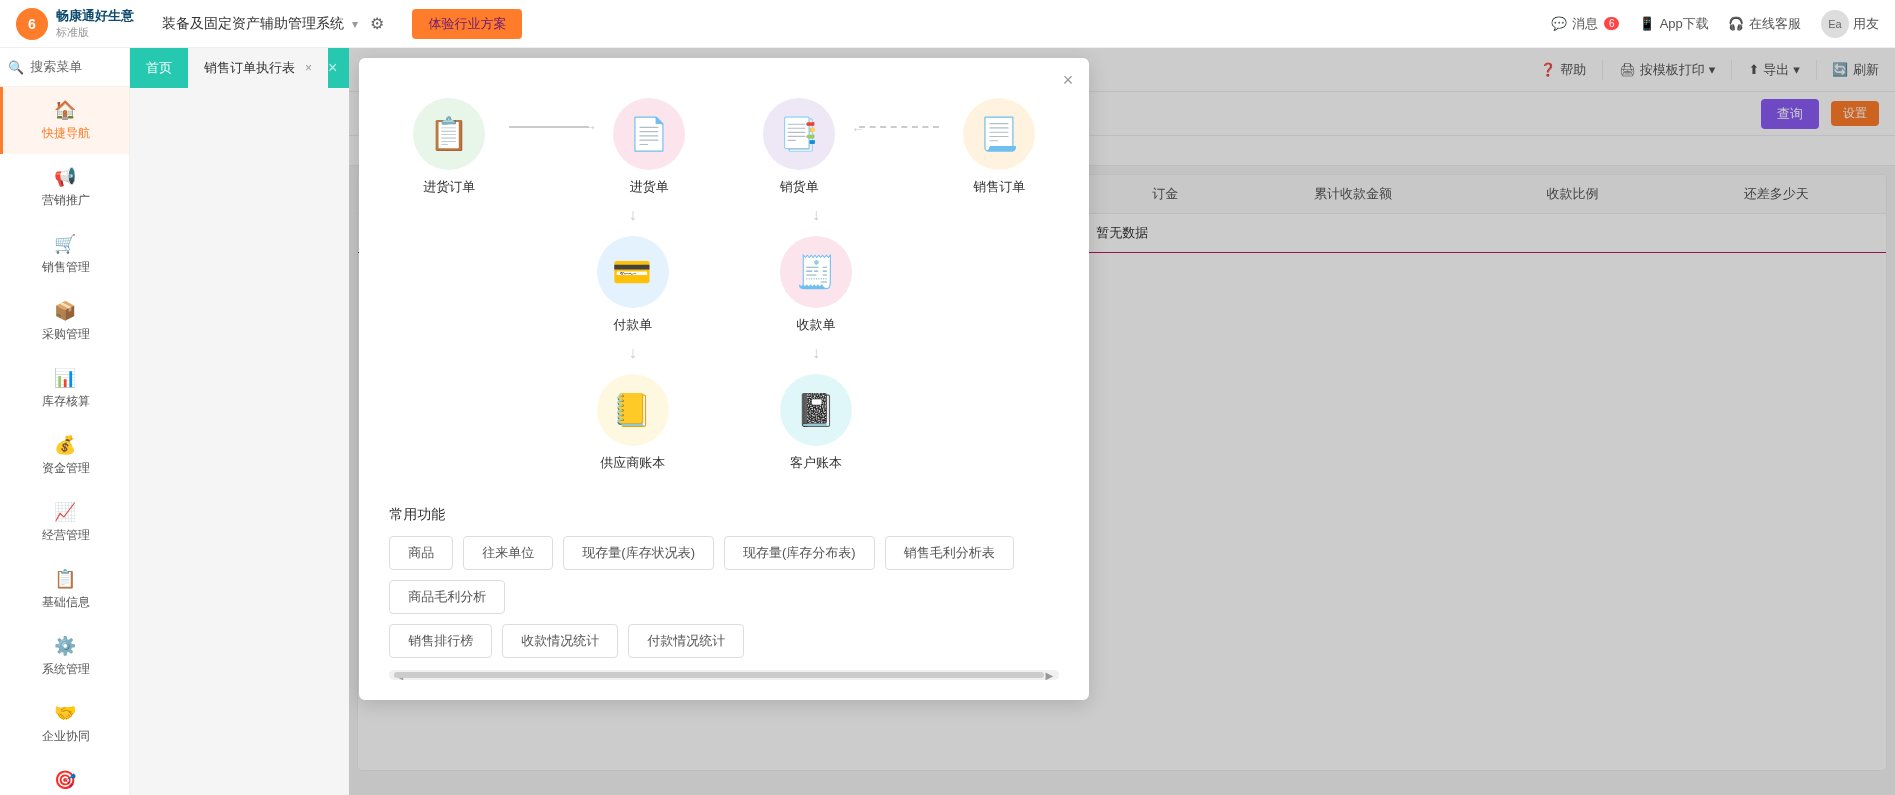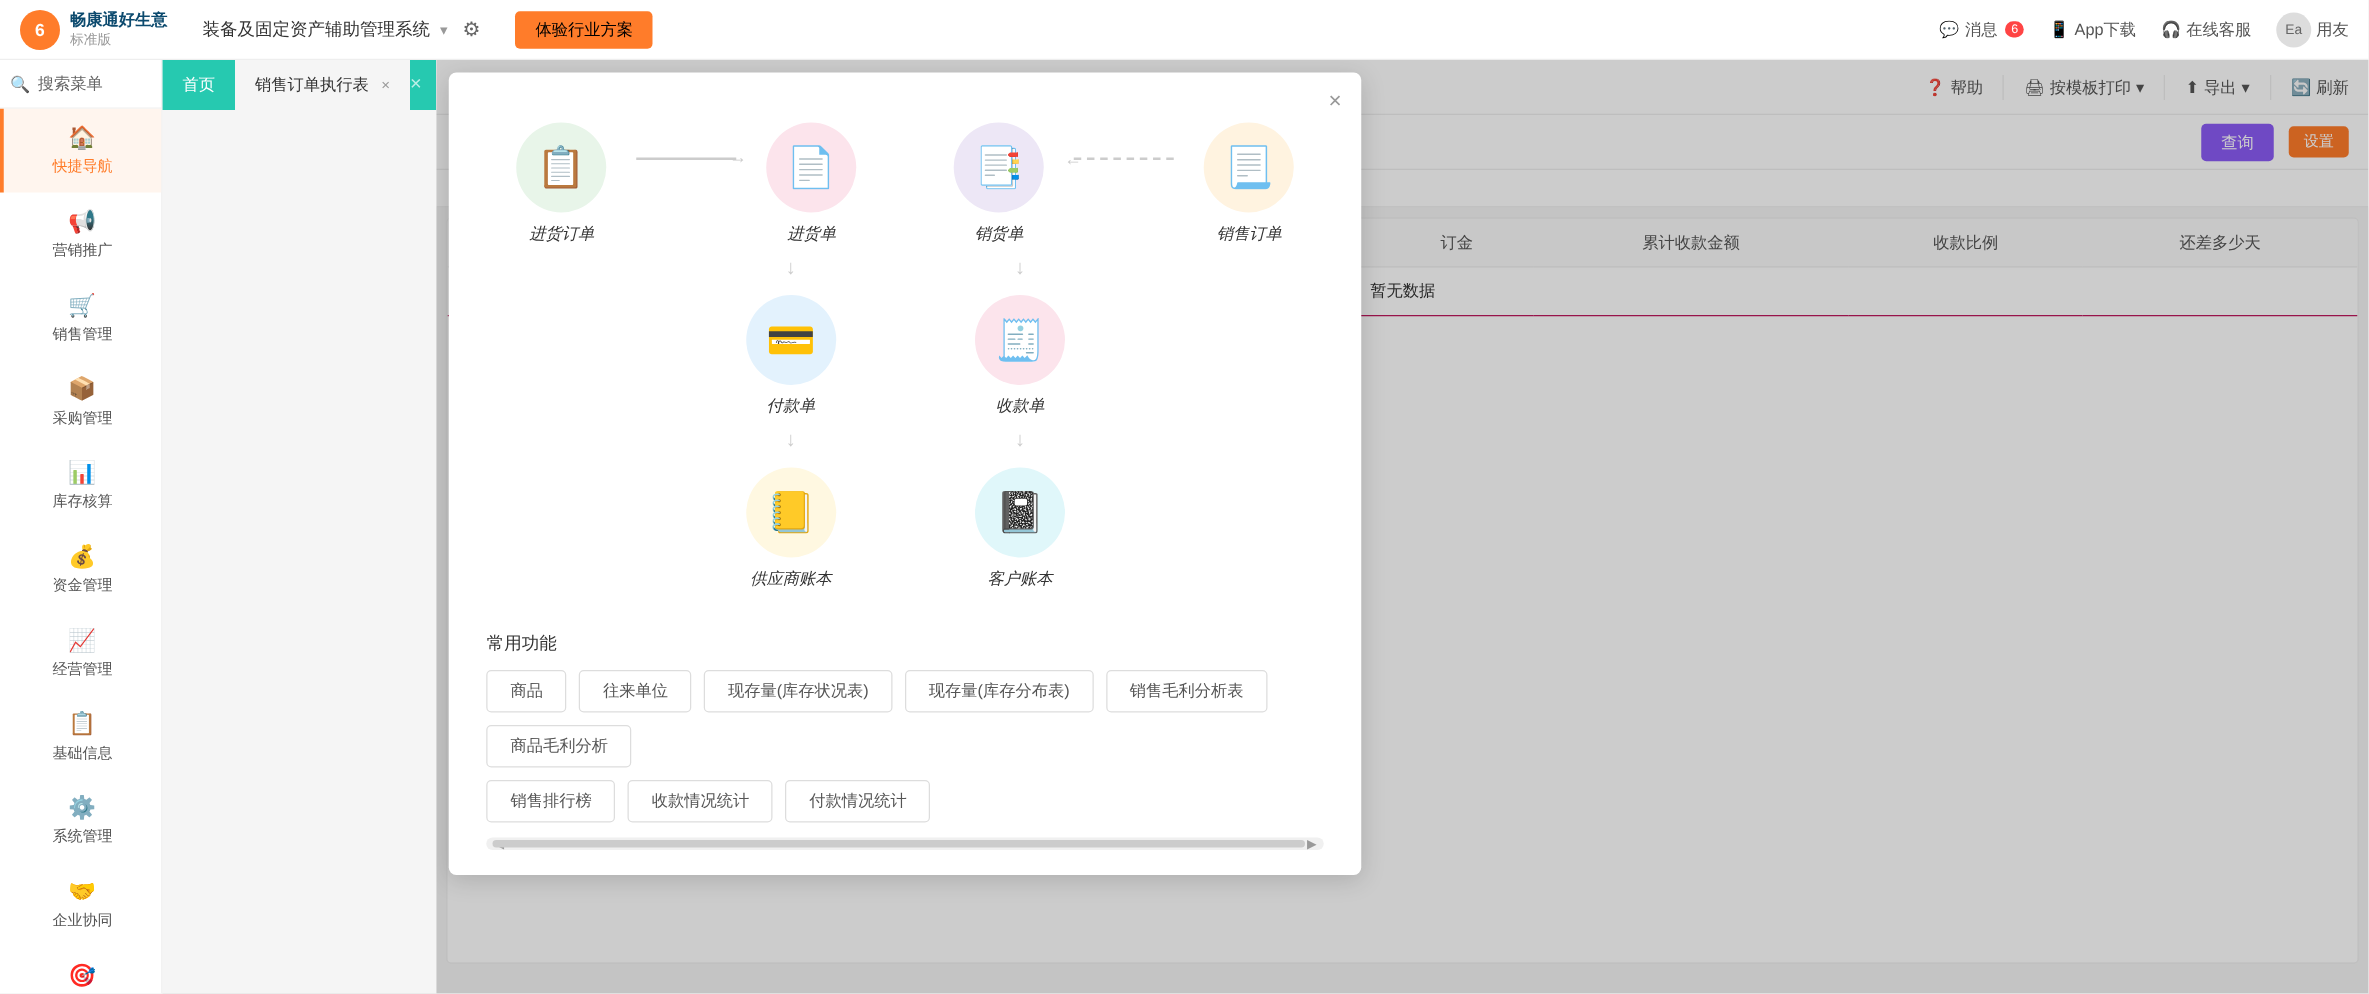--- a/index.html
+++ b/index.html
@@ -36,21 +36,21 @@
       display: flex; align-items: center; gap: 8px;
       padding: 0 16px;
       font-size: 14px; color: #333;
     }
     .app-title-text { font-size: 14px; }
     .app-dropdown-icon { color: #999; font-size: 12px; cursor: pointer; }
     .settings-icon { color: #666; cursor: pointer; font-size: 16px; margin-left: 4px; }
 
     .trial-btn {
       background: #ff7c2a;
-      color: #000000;
+      color: #701a75;
       border: none;
       border-radius: 4px;
       padding: 6px 16px;
       font-size: 13px;
       cursor: pointer;
       margin-left: 12px;
     }
 
     .header-right {
       margin-left: auto;
@@ -325,21 +325,20 @@
       width: 72px; height: 72px;
       border-radius: 50%;
       display: flex; align-items: center; justify-content: center;
       font-size: 28px;
       margin-bottom: 8px;
     }
     .flow-label {
       font-size: 13px;
       color: #333;
       text-align: center;
-      font-style: italic;
     }
     .flow-arrow-h {
       flex: 1;
       display: flex;
       align-items: center;
       justify-content: center;
       padding-bottom: 20px;
     }
     .flow-arrow-v {
       display: flex;

